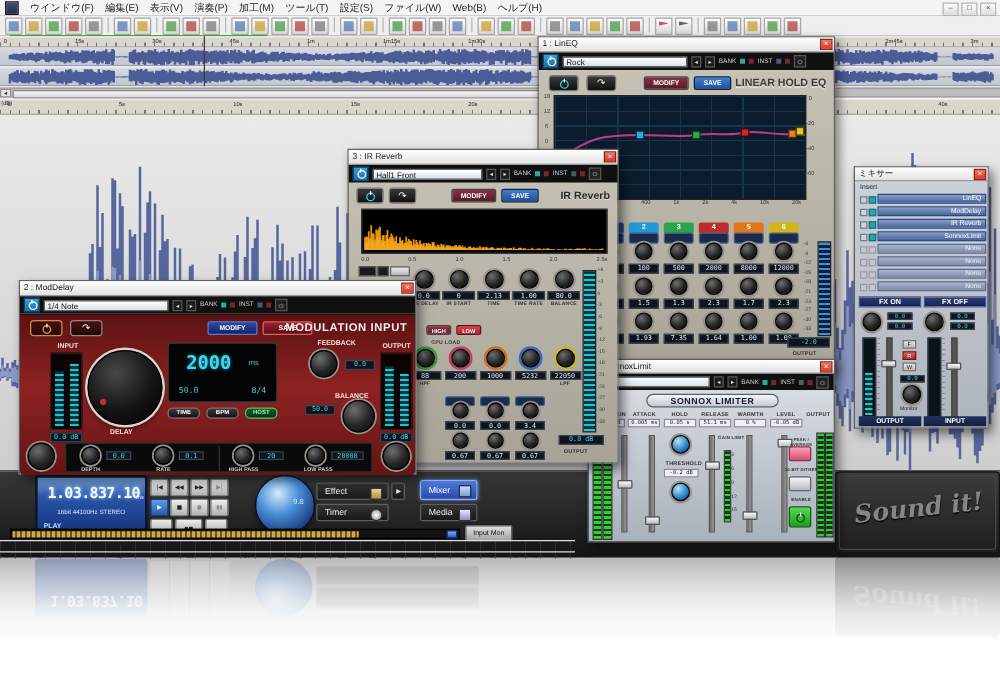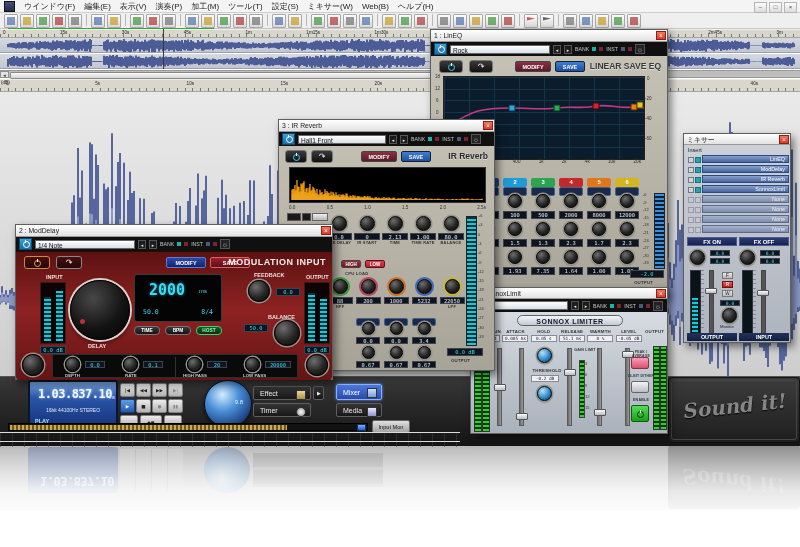--- a/index.html
+++ b/index.html
@@ -136,21 +136,21 @@
 
   <div id="menubar">
     <span class="appic"></span>
     <span class="mitem">ウインドウ(F)</span>
     <span class="mitem">編集(E)</span>
     <span class="mitem">表示(V)</span>
     <span class="mitem">演奏(P)</span>
     <span class="mitem">加工(M)</span>
     <span class="mitem">ツール(T)</span>
     <span class="mitem">設定(S)</span>
-    <span class="mitem">ミキサー(W)</span>
+    <span class="mitem">ファイル(W)</span>
     <span class="mitem">Web(B)</span>
     <span class="mitem">ヘルプ(H)</span>
     <div id="winctl">
       <span>–</span>
       <span>□</span>
       <span>×</span>
     </div>
   </div>
 
   <div id="toolbar"><span class="tbi"><i style="background: rgb(90, 122, 176); opacity: 0.75;"></i></span><span class="tbi"><i style="background: rgb(200, 160, 48); opacity: 0.75;"></i></span><span class="tbi"><i style="background: rgb(74, 154, 74); opacity: 0.75;"></i></span><span class="tbi"><i style="background: rgb(176, 64, 64); opacity: 0.75;"></i></span><span class="tbi"><i style="background: rgb(122, 122, 122); opacity: 0.75;"></i></span><span class="tsep"></span><span class="tbi"><i style="background: rgb(90, 122, 176); opacity: 0.75;"></i></span><span class="tbi"><i style="background: rgb(200, 160, 48); opacity: 0.75;"></i></span><span class="tsep"></span><span class="tbi"><i style="background: rgb(74, 154, 74); opacity: 0.75;"></i></span><span class="tbi"><i style="background: rgb(176, 64, 64); opacity: 0.75;"></i></span><span class="tbi"><i style="background: rgb(122, 122, 122); opacity: 0.75;"></i></span><span class="tsep"></span><span class="tbi"><i style="background: rgb(90, 122, 176); opacity: 0.75;"></i></span><span class="tbi"><i style="background: rgb(200, 160, 48); opacity: 0.75;"></i></span><span class="tbi"><i style="background: rgb(74, 154, 74); opacity: 0.75;"></i></span><span class="tbi"><i style="background: rgb(176, 64, 64); opacity: 0.75;"></i></span><span class="tbi"><i style="background: rgb(122, 122, 122); opacity: 0.75;"></i></span><span class="tsep"></span><span class="tbi"><i style="background: rgb(90, 122, 176); opacity: 0.75;"></i></span><span class="tbi"><i style="background: rgb(200, 160, 48); opacity: 0.75;"></i></span><span class="tsep"></span><span class="tbi"><i style="background: rgb(74, 154, 74); opacity: 0.75;"></i></span><span class="tbi"><i style="background: rgb(176, 64, 64); opacity: 0.75;"></i></span><span class="tbi"><i style="background: rgb(122, 122, 122); opacity: 0.75;"></i></span><span class="tbi"><i style="background: rgb(90, 122, 176); opacity: 0.75;"></i></span><span class="tsep"></span><span class="tbi"><i style="background: rgb(200, 160, 48); opacity: 0.75;"></i></span><span class="tbi"><i style="background: rgb(74, 154, 74); opacity: 0.75;"></i></span><span class="tbi"><i style="background: rgb(176, 64, 64); opacity: 0.75;"></i></span><span class="tsep"></span><span class="tbi"><i style="background: rgb(122, 122, 122); opacity: 0.75;"></i></span><span class="tbi"><i style="background: rgb(90, 122, 176); opacity: 0.75;"></i></span><span class="tbi"><i style="background: rgb(200, 160, 48); opacity: 0.75;"></i></span><span class="tbi"><i style="background: rgb(74, 154, 74); opacity: 0.75;"></i></span><span class="tbi"><i style="background: rgb(176, 64, 64); opacity: 0.75;"></i></span><span class="tsep"></span><span class="tbi flag"><i style="background: rgb(194, 32, 32); opacity: 0.75;"></i></span><span class="tbi flag"><i style="background: rgb(51, 51, 51); opacity: 0.75;"></i></span><span class="tsep"></span><span class="tbi"><i style="background: rgb(122, 122, 122); opacity: 0.75;"></i></span><span class="tbi"><i style="background: rgb(90, 122, 176); opacity: 0.75;"></i></span><span class="tbi"><i style="background: rgb(200, 160, 48); opacity: 0.75;"></i></span><span class="tbi"><i style="background: rgb(74, 154, 74); opacity: 0.75;"></i></span><span class="tbi"><i style="background: rgb(176, 64, 64); opacity: 0.75;"></i></span></div>
@@ -234,21 +234,21 @@
       <span class="ind i-slate"></span>
       <span class="ind i-mar"></span>
       <span class="pgear">☼</span>
     </div>
     <div class="pwbtn" style="left:8px;top:30px;width:24px">
         <i class="pwic" style="border-color:#3ad0f0"></i>
       </div>
     <div class="pwbtn" style="left:38px;top:30px;width:24px;color:#eee;font-size:8px;text-align:center;line-height:11px">↷</div>
     <div class="mdf" style="left:84px;top:31px;width:36px;background:linear-gradient(#8a3044,#5a1a28);border:1px solid #444">MODIFY</div>
     <div class="mdf" style="left:124px;top:31px;width:30px;background:linear-gradient(#3f7fd0,#1f4fa0);border:1px solid #123">SAVE</div>
-    <div class="abs" style="right:6px;top:31px;font-size:8.5px;font-weight:bold;color:#3a3a3a;text-shadow:0 1px 0 #ddd">LINEAR SAVE EQ</div>
+    <div class="abs" style="right:6px;top:31px;font-size:8.5px;font-weight:bold;color:#3a3a3a;text-shadow:0 1px 0 #ddd">LINEAR HOLD EQ</div>
 
     <div class="abs" style="left:12px;top:46px;width:200px;height:82px;border:1px solid #222;
          background:repeating-linear-gradient(to right,#16344a 0 1px,transparent 1px 25px),
                     repeating-linear-gradient(to bottom,#16344a 0 1px,transparent 1px 11.7px),#0b1d2d">
       <svg width="200" height="82">
         <path d="M0 52 C10 46 20 38 34 34 C46 31 60 31 68 31 C84 31 100 33 113 31 C128 29 140 32 152 29 C164 27 178 32 190 30 L200 31" fill="none" stroke="#c23a8a" stroke-width="1.6"></path>
         <rect x="65" y="28" width="6" height="6" fill="#28aae0" stroke="#05304a"></rect>
         <rect x="110" y="28" width="6" height="6" fill="#2aa84e" stroke="#053a14"></rect>
         <rect x="149" y="26" width="6" height="6" fill="#c82830" stroke="#400508"></rect>
         <rect x="187" y="27" width="6" height="6" fill="#e8821a" stroke="#502a05"></rect>

